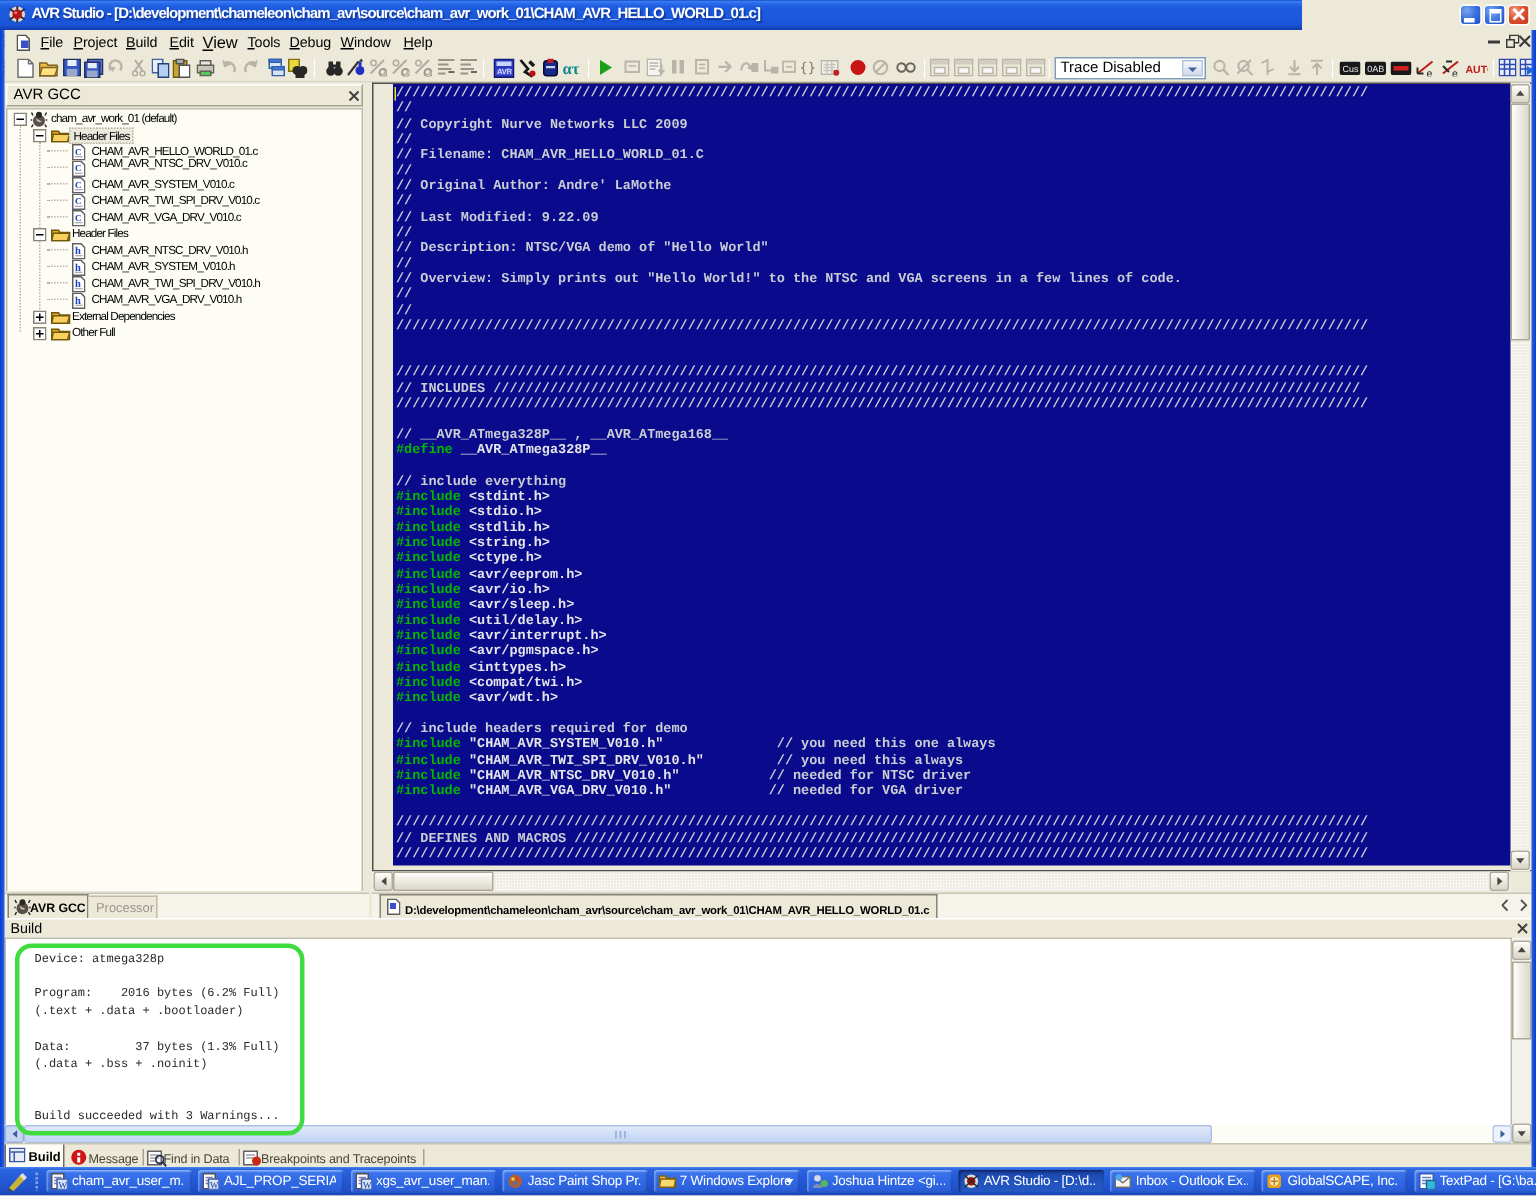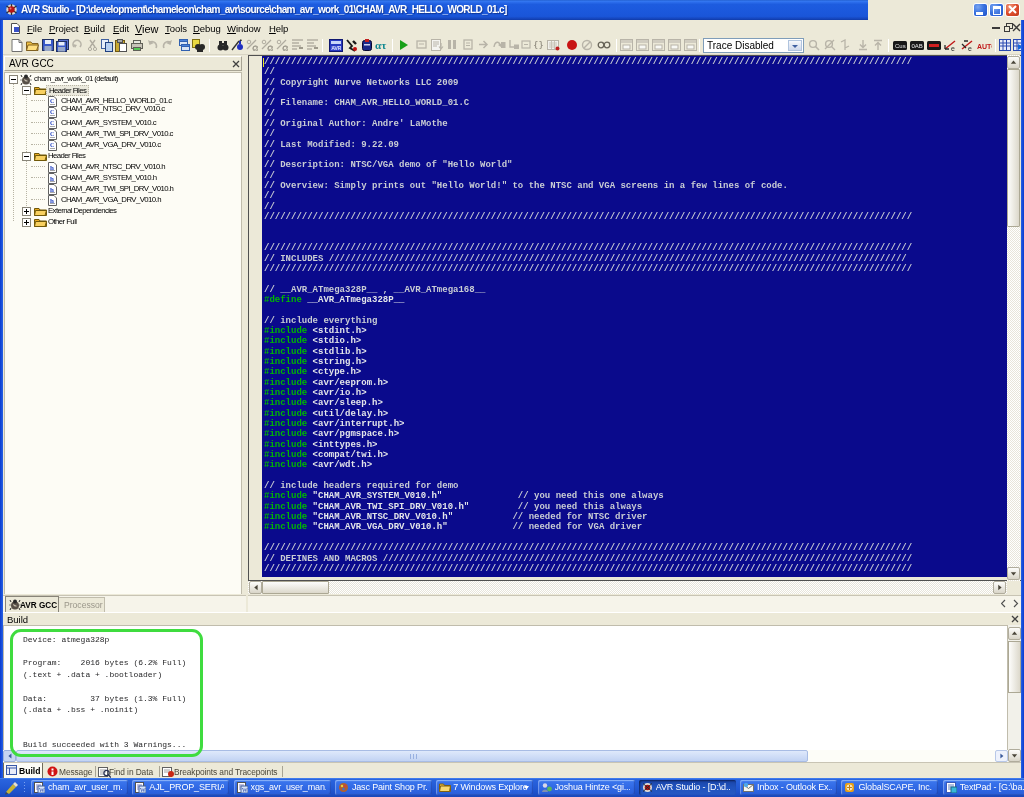--- a/index.html
+++ b/index.html
@@ -637,20 +637,29 @@
           <path d="M2 3 L1 1 M10 3 L11 1 M1.5 6 H0.5 M10.5 6 H11.5 M2 9 L1 11 M10 9 L11 11" stroke="#282828"></path>
           <path d="M4 5 A2.5 2.5 0 0 0 8 7" fill="#c8c0b0"></path>
         </svg>
       </div>
    <div class="abs" style="left:14px;top:3.5px;font-size:8.2px;font-weight:bold;color:#000;white-space:nowrap">AVR GCC</div>
  </div>
  <div class="abs" style="left:56px;top:3px;width:46px;height:15px;background:#ece9d8;border:1px solid #c0bcac;border-bottom:none;border-left:none">
    <div class="abs" style="left:5px;top:2px;font-size:8.6px;color:#9a968a;white-space:nowrap">Processor</div>
  </div>
  <div class="abs" style="left:245px;top:1px;width:773px;height:17px;background:#f6f4ea;border-top:1px solid #c8c4b4"></div>
+ <div class="abs" style="left:250px;top:2px;width:372px;height:16px;background:#ece9d8;border:1px solid #888478;border-bottom:none">
+   <div class="abs" style="left:4px;top:2px;width:9px;height:11px">
+        <svg width="9" height="11">
+          <path d="M.5 .5 H6 L8.5 3 V10.5 H.5 Z" fill="#fff" stroke="#606060"></path>
+          <rect x="2" y="3" width="4" height="4" fill="#3c50c8"></rect>
+        </svg>
+      </div>
+   <div class="abs" style="left:16px;top:4.5px;font-size:7.6px;font-weight:bold;letter-spacing:-0.15px;color:#000;white-space:nowrap">D:\development\chameleon\cham_avr\source\cham_avr_work_01\CHAM_AVR_HELLO_WORLD_01.c</div>
+ </div>
  <svg class="abs" style="left:998px;top:5px" width="18" height="9">
       <path d="M4 1 L0.5 4.5 L4 8" fill="none" stroke="#505050" stroke-width="1.2"></path>
       <path d="M13 1 L16.5 4.5 L13 8" fill="none" stroke="#505050" stroke-width="1.2"></path>
     </svg>
 </div>
 <div class="abs" style="left:3px;top:612px;width:1018px;height:13px;background:#ece9d8;border-top:1px solid #fff">
  <div class="abs" style="left:4px;top:1px;font-size:9.5px;color:#000">Build</div>
  <svg class="abs" style="left:1008px;top:2px" width="8" height="8">
       <path d="M1 1 L7 7 M7 1 L1 7" stroke="#404040" stroke-width="1.3"></path>
     </svg>

